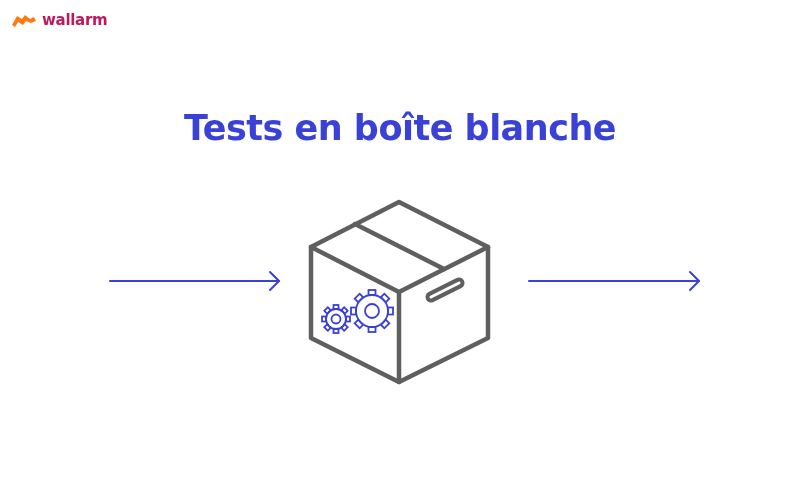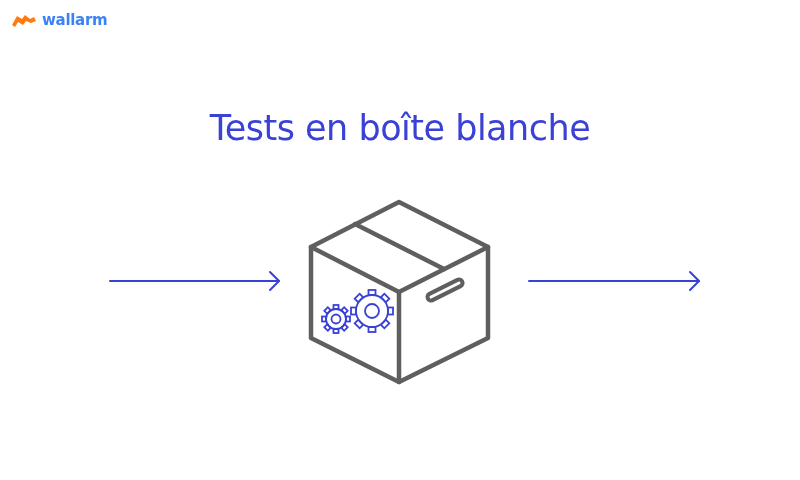--- a/index.html
+++ b/index.html
@@ -1,20 +1,20 @@
 <!DOCTYPE html>
 <html><head>
 <meta charset="utf-8">
 <style>
   html, body { margin:0; padding:0; background:#ffffff; }
   body { width:800px; height:480px; position:relative; overflow:hidden; font-family:"DejaVu Sans", sans-serif; }
   .logo { position:absolute; left:10px; top:8px; height:24px; display:flex; align-items:center; gap:4px; }
   .logo-mark { width:28px; height:18px; display:block; }
-  .logo-text { font-family:"DejaVu Sans", sans-serif; font-size:15px; font-weight:bold; color:#3b82f6; letter-spacing:-0.3px; }
-  .title { position:absolute; left:0; top:108px; width:800px; text-align:center; font-family:"DejaVu Sans", sans-serif; font-weight:normal; font-size:35px; color:#3a41d6; letter-spacing:-0.5px; }
+  .logo-text { font-family:"DejaVu Sans", sans-serif; font-size:15px; font-weight:bold; color:#be185d; letter-spacing:-0.3px; }
+  .title { position:absolute; left:0; top:108px; width:800px; text-align:center; font-family:"DejaVu Sans", sans-serif; font-weight:bold; font-size:35px; color:#3a41d6; letter-spacing:-0.5px; }
   .diagram { position:absolute; left:0; top:0; width:800px; height:480px; }
 </style>
 </head>
 <body>
 
 <div class="logo">
   <svg class="logo-mark" viewBox="0 0 28 18">
     <path d="M2 14 L7 5 L12 8 L15 4 L20 8 L24 6 L26 10 L21 12 L16 10 L13 14 L8 11 L5 16 Z" fill="#ff7a0f"></path>
   </svg>
   <span class="logo-text">wallarm</span>

